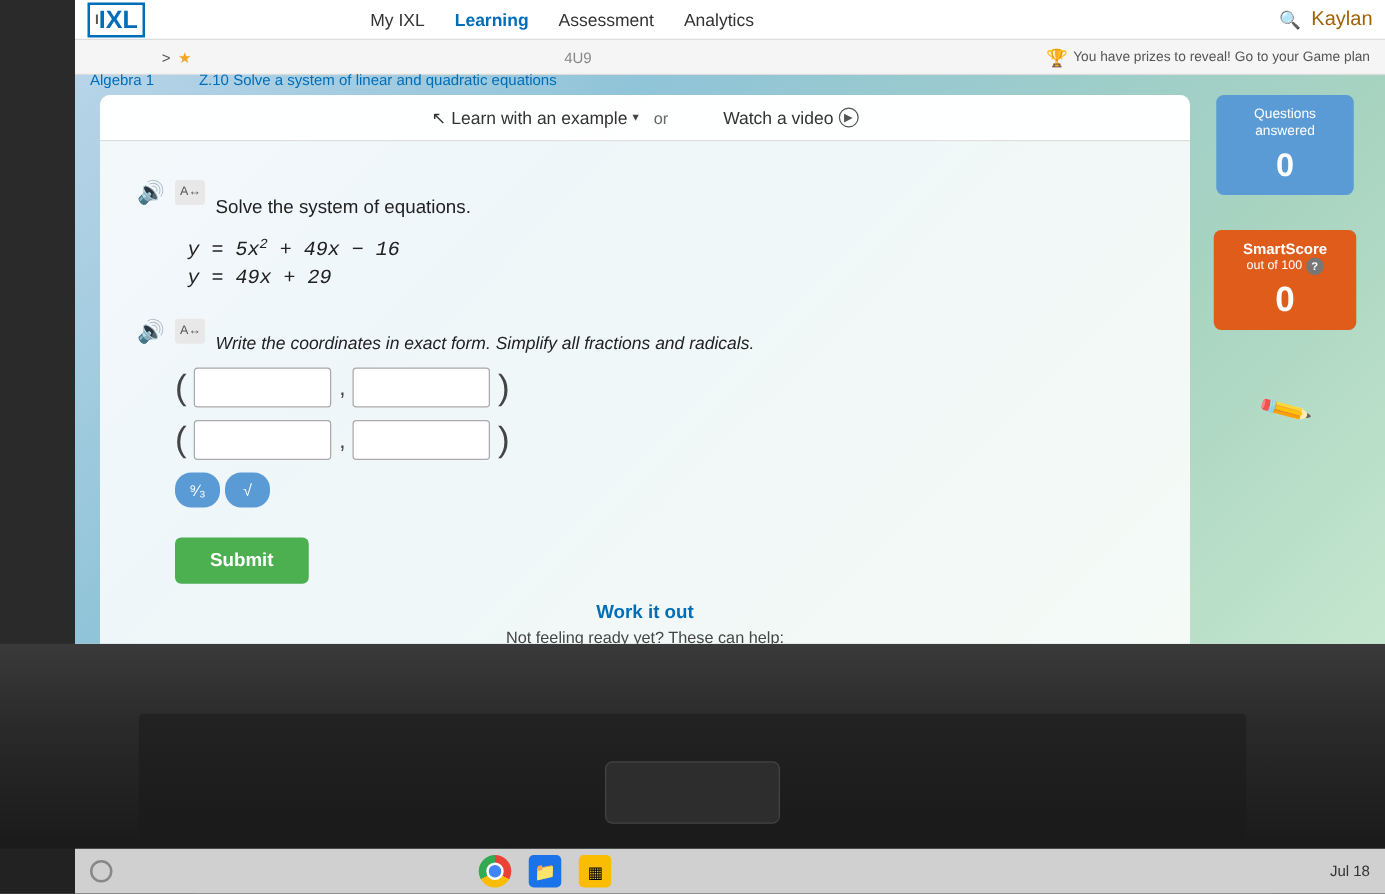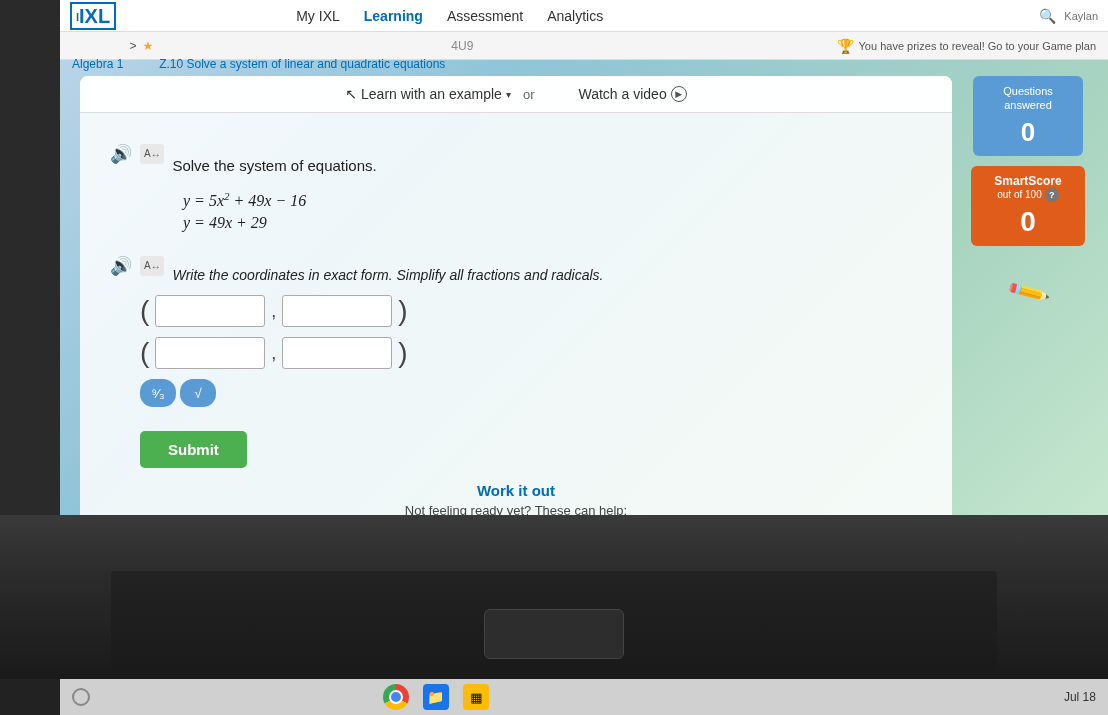--- a/index.html
+++ b/index.html
@@ -195,22 +195,21 @@
     .equation-block {
       margin: 8px 0 8px 40px;
       font-size: 16px;
       color: #222;
       font-style: italic;
     }
 
     .equation-block .eq {
       display: block;
       margin-bottom: 4px;
-      font-family: Liberation Serif, serif;
-      margin-left: 33px;
+      font-family: Liberation Mono, monospace;
     }
 
     sup {
       font-size: 11px;
     }
 
     .write-instruction {
       display: flex;
       align-items: center;
       gap: 8px;
@@ -306,21 +305,21 @@
       font-size: 13px;
       color: #444;
       margin-top: 4px;
     }
 
     
     .right-panel {
       width: 120px;
       display: flex;
       flex-direction: column;
-      gap: 10px;
+      gap: 28px;
       align-items: center;
     }
 
     .questions-answered-box {
       background: #5b9bd5;
       color: #fff;
       border-radius: 6px;
       width: 110px;
       text-align: center;
       padding: 8px 6px;
@@ -559,21 +558,21 @@
       <span style="font-size:11px; vertical-align:middle; color:#555;">I</span><span>IXL</span>
     </div>
     <div class="nav-links">
       <span class="nav-link">My IXL</span>
       <span class="nav-link active">Learning</span>
       <span class="nav-link">Assessment</span>
       <span class="nav-link">Analytics</span>
     </div>
     <div class="nav-right">
       <span style="font-size:14px; cursor:pointer;">🔍</span>
-      <span style="font-size:11px; color:#737373;">Kaylan</span>
+      <span style="font-size:16px; color:#a16207;">Kaylan</span>
     </div>
   </div>
 
   <div class="breadcrumb-bar">
     <span class="breadcrumb-link">Algebra 1</span>
     <span>&gt;</span>
     <span style="color:#f5a623;">★</span>
     <span class="breadcrumb-link">Z.10 Solve a system of linear and quadratic equations</span>
     <span style="color:#888;">4U9</span>
     <div class="prize-notice">

